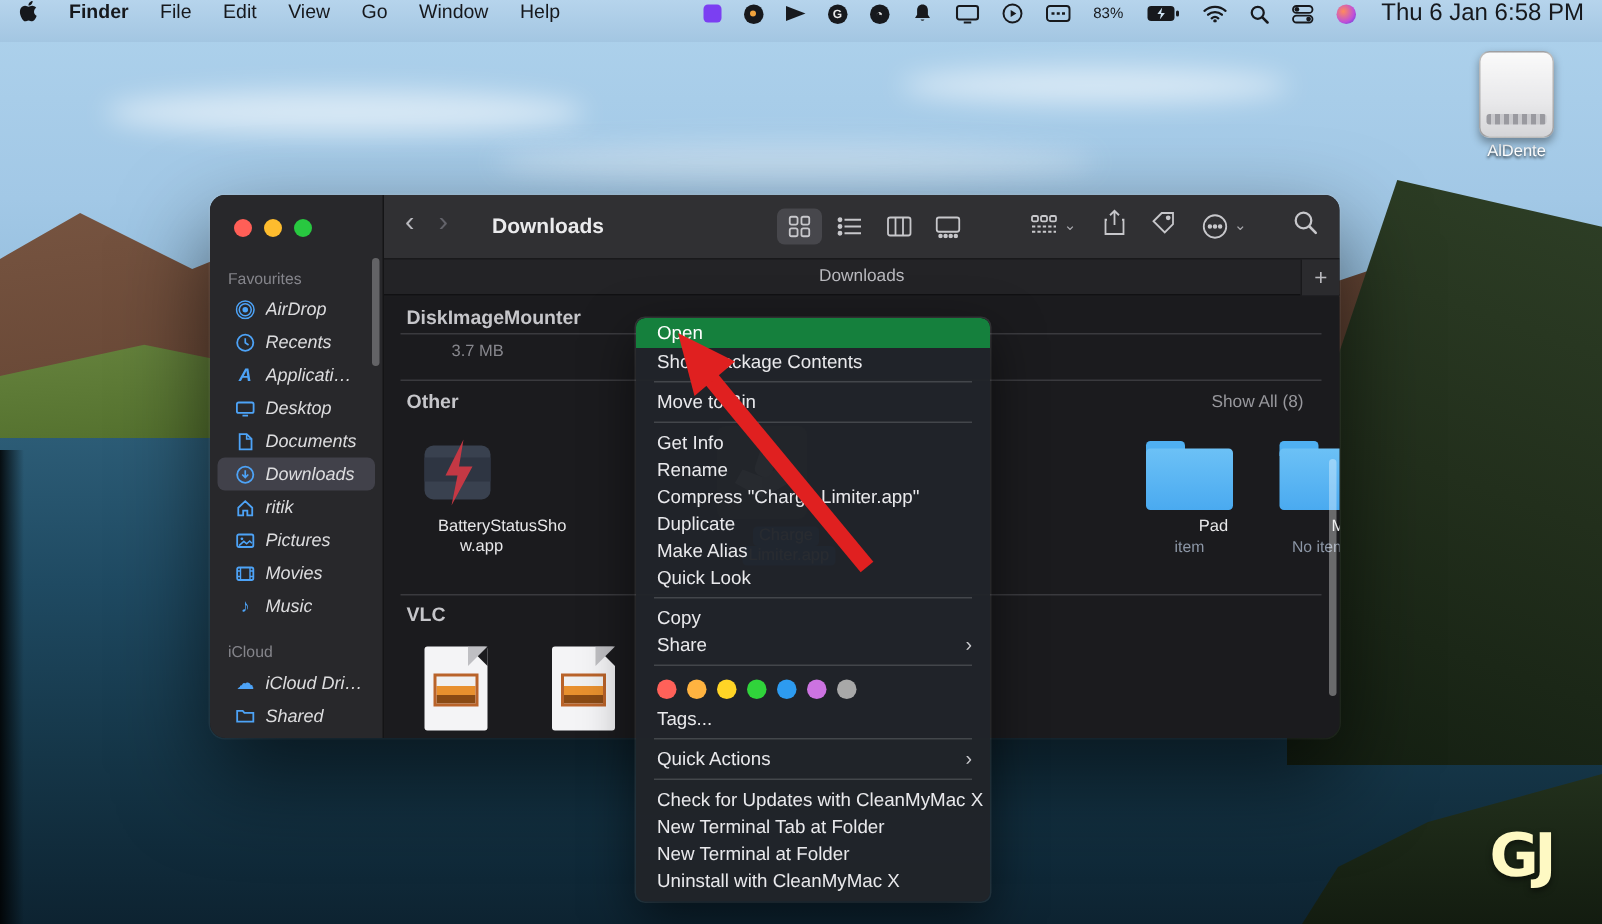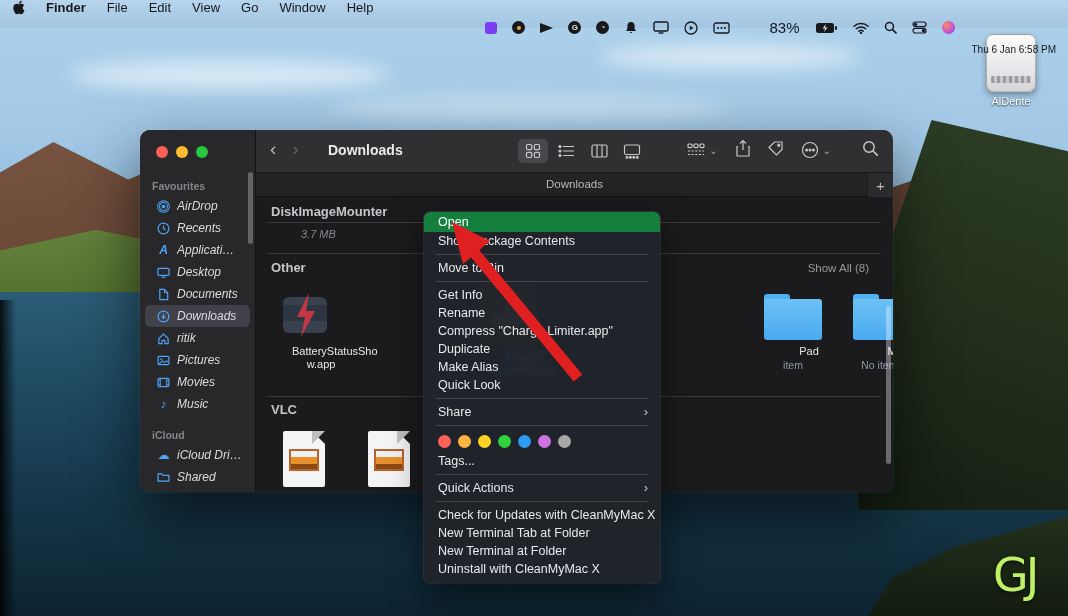--- a/index.html
+++ b/index.html
@@ -36,22 +36,22 @@
   .mb-apple svg { width:13px; height:15px; fill:#16181c; display:block; }
   .mb-app { font-weight:bold; }
   .mb-item { cursor:default; }
   .mb-right { margin-left:auto; display:flex; align-items:center; gap:15px; }
   .st-ic { display:flex; align-items:center; justify-content:center; }
   .purple-sq { width:12px; height:12px; background:#7b3ff2; border-radius:3px; }
   .blk-circle { width:13px; height:13px; background:#17191d; border-radius:50%;
     color:#e8e8e8; font-size:8px; font-weight:bold; display:flex; align-items:center; justify-content:center; }
   .blk-circle .dot-o { width:4px; height:4px; border-radius:50%; background:#f2a33c; }
   .plane { width:0; height:0; border-left:13px solid #17191d; border-top:5px solid transparent; border-bottom:5px solid transparent; }
-  .battery-pct { font-size:15px;margin-left:24px; }
-  .clock { font-size:10px; margin-left:2px; white-space:nowrap;margin-top:44px; }
+  .battery-pct { font-size:10px; }
+  .clock { font-size:16px; margin-left:2px; white-space:nowrap; }
   .siri-dot { width:13px; height:13px; border-radius:50%;
     background:radial-gradient(circle at 35% 35%,#ff8a5c,#c050d8 60%,#4a3de0); }
 
   
   .desk-vol { position:absolute; left:976px; top:34px; width:70px; z-index:1; text-align:center; }
   .drive { width:50px; height:58px; margin:0 auto; border-radius:7px;
     background:linear-gradient(180deg,#fafafa 0%,#e8e8ea 60%,#d5d5d8 100%);
     border:1px solid rgba(0,0,0,.25); position:relative; box-shadow:0 3px 6px rgba(0,0,0,.35); }
   .drive:after { content:""; position:absolute; left:4px; right:4px; bottom:8px; height:7px;
     background:repeating-linear-gradient(90deg,#9a9aa0 0 3px,#c9c9cd 3px 6px); border-radius:2px; }
@@ -59,21 +59,21 @@
 
   
   .finder { position:absolute; left:140px; top:130px; width:753px; height:362px; z-index:10;
     border-radius:10px; background:#1c1c1e; box-shadow:0 25px 60px rgba(0,0,0,.6), 0 0 0 1px rgba(255,255,255,.08);
     overflow:hidden; color:#e8e8ea; }
   .sidebar { position:absolute; left:0; top:0; bottom:0; width:116px; background:#28282b; border-right:1px solid #141416; }
   .traffic { position:absolute; left:16px; top:16px; display:flex; gap:8px; }
   .tl { width:12px; height:12px; border-radius:50%; }
   .tl-close { background:#ff5f57; } .tl-min { background:#febc2e; } .tl-zoom { background:#28c840; }
   .sb-list { position:absolute; top:44px; left:0; right:0; font-size:12px; }
-  .sb-header { color:#85858b; font-size:10.5px; font-weight:bold; padding:6px 0 3px 12px; }
+  .sb-header { color:#85858b; font-size:10.5px; font-weight:normal; padding:6px 0 3px 12px; }
   .sb-row { display:flex; align-items:center; gap:6px; height:22px; padding:0 6px 0 11px; margin:0 5px; border-radius:5px; color:#dcdcde;font-style:italic; }
   .sb-row.sel { background:#41414a; }
   .sb-ico { width:15px; display:flex; justify-content:center; color:#4da3f7; font-size:12px; flex:none; }
   .sb-ico svg { width:13px; height:13px; display:block; }
   .sb-label { white-space:nowrap; overflow:hidden; }
   .sb-scroll { position:absolute; right:2px; top:42px; width:5px; height:72px; border-radius:3px; background:rgba(255,255,255,.28); }
 
   .toolbar { position:absolute; left:116px; right:0; top:0; height:42px; background:#303033; }
   .nav-arrows { position:absolute; left:14px; top:8px; font-size:19px; display:flex; gap:16px; }
   .nav-back { color:#b9b9be; } .nav-fwd { color:#63636a; }
@@ -119,22 +119,22 @@
     color:#e9e9ec; font-size:12.5px; padding-bottom:5px; overflow:hidden; }
   .cm-item { position:relative; height:18px; line-height:18px; padding:0 14px; white-space:nowrap; }
   .cm-item.hl { background:#15803d; height:20px; line-height:20px; color:#fff; border-radius:6px 6px 0 0; }
   .cm-div { height:1px; background:rgba(255,255,255,.16); margin:4px 12px; }
   .cm-sub { position:absolute; right:12px; top:0; color:#c9c9cd; font-size:13px; }
   .tagrow { display:flex; gap:7px; padding:5px 0 4px 14px; }
   .tagdot { width:13px; height:13px; border-radius:50%; }
 
   
   .arrow-svg { position:absolute; inset:0; z-index:60; pointer-events:none; }
-  .watermark { position:absolute; left:993px; top:548px; z-index:70; font-size:46px; font-weight:normal;
-    color:#bef264; letter-spacing:-3px; text-shadow:0 2px 4px rgba(0,0,0,.5); font-family:"DejaVu Sans",sans-serif; }
+  .watermark { position:absolute; left:993px; top:548px; z-index:70; font-size:40px; font-weight:bold;
+    color:#fef9c3; letter-spacing:-3px; text-shadow:0 2px 4px rgba(0,0,0,.5); font-family:"DejaVu Sans",sans-serif; }
 </style>
 </head>
 <body>
 
 <div class="stage">
 
   <div class="wp">
     <div class="wp-sky"></div>
     <div class="cloud" style="left:70px;top:60px;width:320px;height:30px;"></div>
     <div class="cloud" style="left:600px;top:45px;width:260px;height:24px;"></div>
@@ -423,21 +423,21 @@
 
     <div class="tabstrip">
       <div class="tab-label">Downloads</div>
       <div class="newtab">+</div>
     </div>
 
     <div class="content">
 
       <div class="sec-head" style="left:14px;top:6px;">DiskImageMounter</div>
       <div class="sec-line" style="top:24px;"></div>
-      <div class="dim" style="position:absolute;left:44px;top:30px;font-size:11px;font-style:italic;">3.7 MB</div>
+      <div class="dim" style="position:absolute;left:44px;top:30px;font-size:11px;">3.7 MB</div>
 
       <div class="sec-line" style="top:55px;"></div>
       <div class="sec-head" style="left:14px;top:62px;">Other</div>
       <div class="showall" style="right:24px;top:64px;">Show All (8)</div>
 
       <div class="fitem" style="left:3px;top:92px;">
         <div class="appicon">
           <svg width="52" height="48" viewBox="0 0 52 48">
               <rect x="4" y="6" width="44" height="36" rx="6" fill="#39414f"></rect>
               <rect x="4" y="14" width="44" height="16" fill="#2e3542"></rect>
@@ -498,20 +498,21 @@
     <div class="cm-div"></div>
     <div class="cm-item">Move to Bin</div>
     <div class="cm-div"></div>
     <div class="cm-item">Get Info</div>
     <div class="cm-item">Rename</div>
     <div class="cm-item">Compress "Charge Limiter.app"</div>
     <div class="cm-item">Duplicate</div>
     <div class="cm-item">Make Alias</div>
     <div class="cm-item">Quick Look</div>
     <div class="cm-div"></div>
+    <div class="cm-item">Copy</div>
     <div class="cm-item"><span>Share</span><span class="cm-sub">›</span></div>
     <div class="cm-div"></div>
     <div class="tagrow">
       <span class="tagdot" style="background: rgb(255, 97, 89);"></span>
       <span class="tagdot" style="background: rgb(255, 179, 64);"></span>
       <span class="tagdot" style="background: rgb(255, 212, 38);"></span>
       <span class="tagdot" style="background: rgb(48, 211, 59);"></span>
       <span class="tagdot" style="background: rgb(45, 155, 240);"></span>
       <span class="tagdot" style="background: rgb(204, 115, 225);"></span>
       <span class="tagdot" style="background: rgb(168, 168, 168);"></span>

